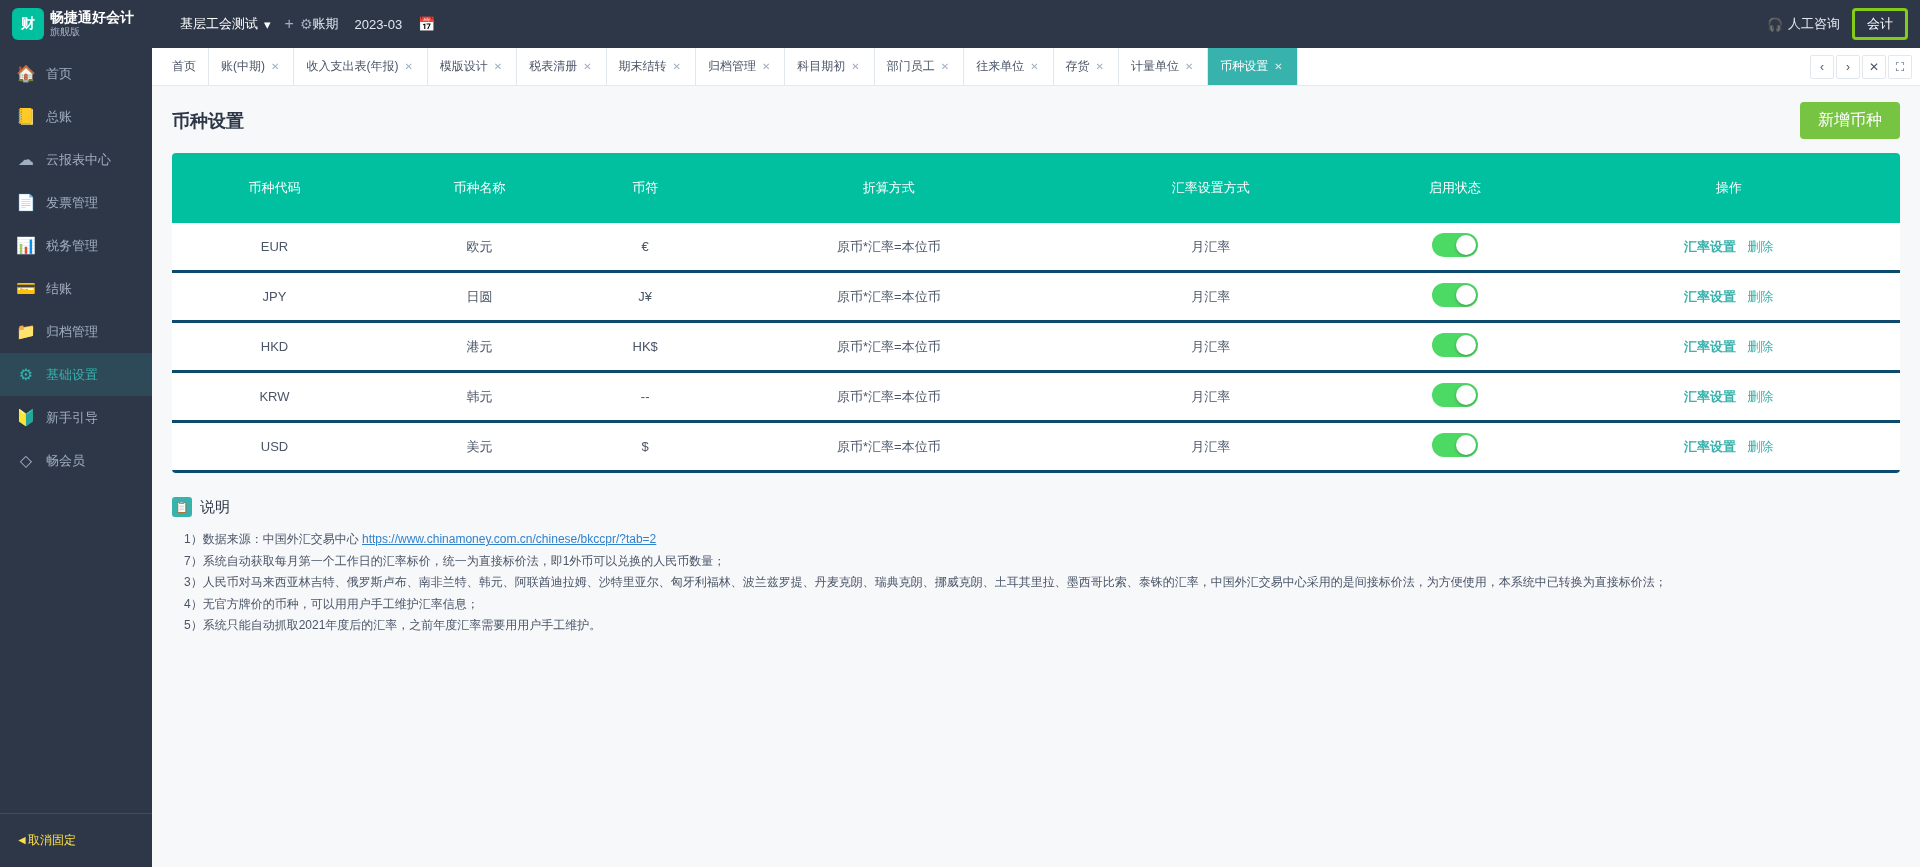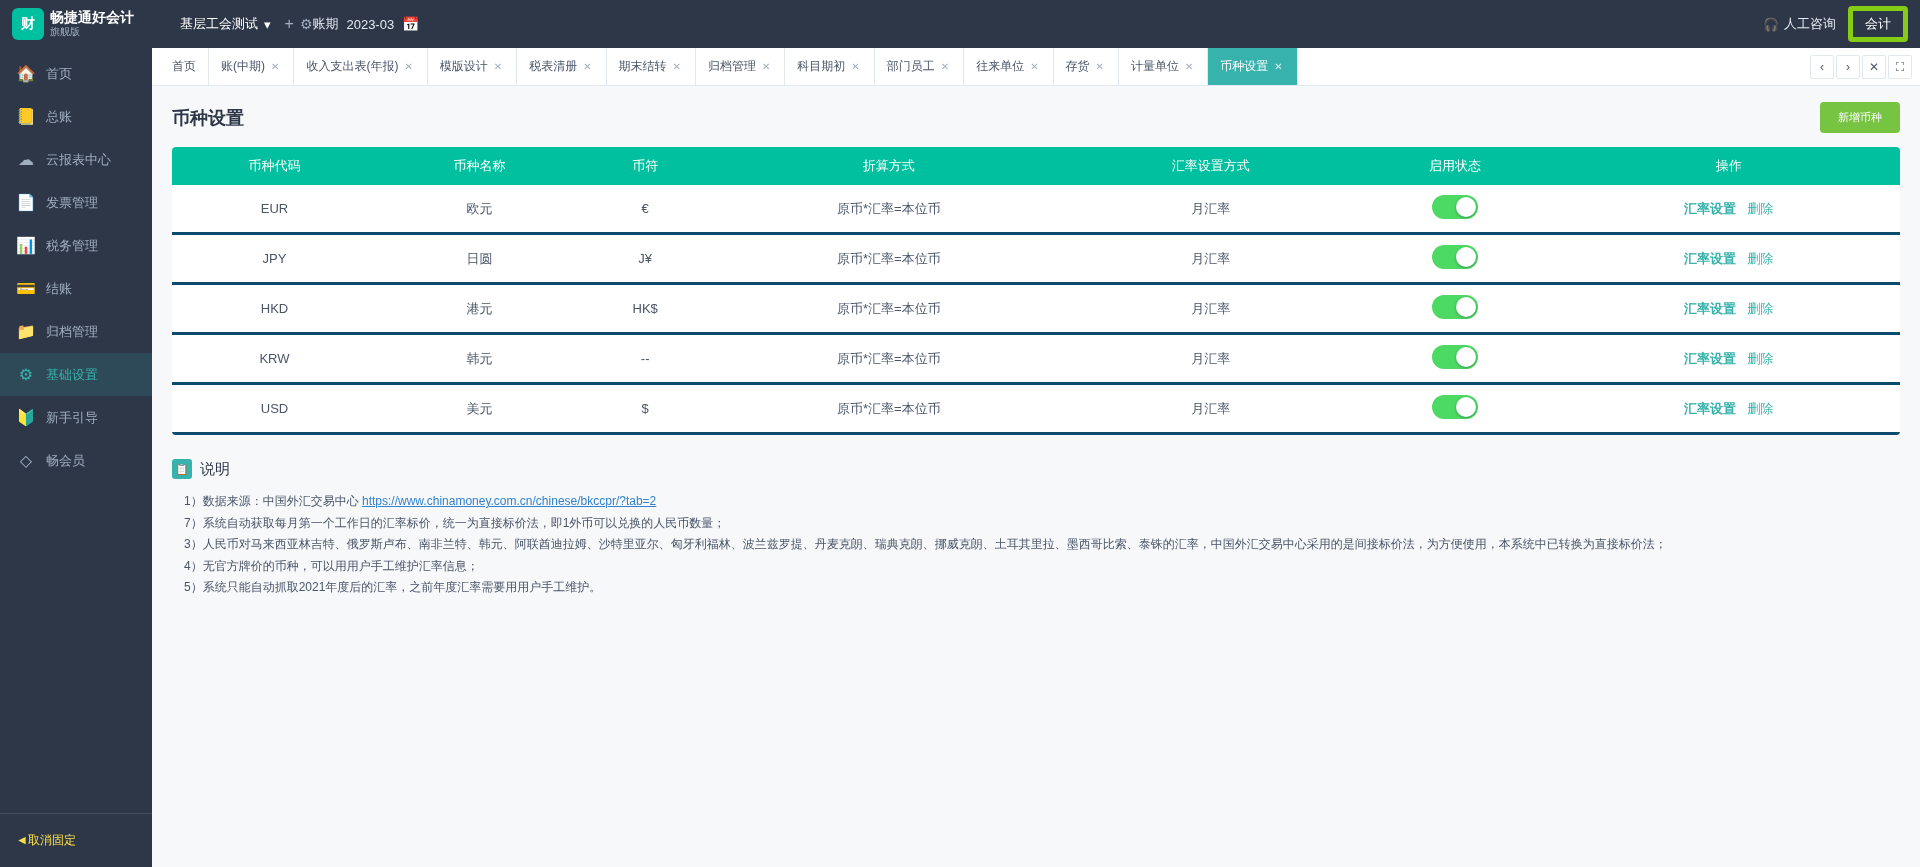--- a/index.html
+++ b/index.html
@@ -13,26 +13,26 @@
       display: flex; align-items: center; width: 152px; gap: 6px;
     }
     .logo-icon {
       width: 32px; height: 32px; background: #00c0a0; border-radius: 6px; display: flex; align-items: center; justify-content: center; color: white; font-size: 14px; font-weight: bold;
     }
     .logo-text { color: white; font-size: 14px; font-weight: bold; line-height: 1.2; }
     .logo-sub { color: #a0aec0; font-size: 10px; }
     .workspace-selector {
       display: flex; align-items: center; gap: 6px; color: white; font-size: 13px; cursor: pointer; padding: 4px 8px; border-radius: 4px; margin-left: 8px;
     }
-    .period-info { color: #e2e8f0; font-size: 13px; display: flex; align-items: center; gap: 8px; }
+    .period-info { color: #e2e8f0; font-size: 13px; display: flex; align-items: center; gap: 16px; }
     .period-icon { color: #38b2ac; font-size: 14px; cursor: pointer; }
     .header-right { display: flex; align-items: center; gap: 8px; }
     .help-btn { display: flex; align-items: center; gap: 4px; color: #e2e8f0; font-size: 13px; cursor: pointer; }
     .account-btn {
-      background: transparent; border: 5px solid #84cc16; color: white; padding: 4px 12px; border-radius: 4px; cursor: pointer; font-size: 13px;
+      background: transparent; border: 3px solid #84cc16; color: white; padding: 4px 12px; border-radius: 4px; cursor: pointer; font-size: 13px;
     }
     .add-btn { color: #a0aec0; cursor: pointer; font-size: 16px; padding: 0 6px; }
     .settings-btn { color: #a0aec0; cursor: pointer; font-size: 14px; }
 
     
     .main-layout { display: flex; flex: 1; overflow: hidden; }
 
     
     .sidebar {
       width: 152px; background: #2d3748; display: flex; flex-direction: column; flex-shrink: 0; padding-top: 4px;
@@ -64,28 +64,28 @@
 
     
     .content-area {
       flex: 1; overflow: auto; padding: 16px 20px; background: #f7f8fa;
     }
     .page-title-row {
       display: flex; align-items: center; justify-content: space-between; margin-bottom: 14px;
     }
     .page-title { font-size: 18px; font-weight: bold; color: #2d3748; }
     .new-btn {
-      background: #76c442; color: white; border: none; padding: 8px 18px; border-radius: 4px; cursor: pointer; font-size: 11px; font-weight: 500;
+      background: #76c442; color: white; border: none; padding: 8px 18px; border-radius: 4px; cursor: pointer; font-size: 16px; font-weight: 500;
     }
 
     
     .data-table { width: 100%; border-collapse: collapse; background: white; border-radius: 4px; overflow: hidden; }
     .data-table thead tr { background: #00c0a0; }
     .data-table thead th {
-      color: white; padding: 10px 8px; font-size: 13px; font-weight: 500; text-align: center;
+      color: white; padding: 26px 8px; font-size: 13px; font-weight: 500; text-align: center;
     }
     .data-table tbody tr { border-bottom: 3px solid #0c4a6e; }
     .data-table tbody td { padding: 10px 8px; text-align: center; color: #4a5568; font-size: 13px; }
 
     
     .toggle-switch {
       display: inline-flex; align-items: center; width: 46px; height: 24px; background: #4cd964; border-radius: 12px; position: relative; cursor: pointer;
     }
     .toggle-knob {
       width: 20px; height: 20px; background: white; border-radius: 50%; position: absolute; right: 2px; box-shadow: 0 1px 3px rgba(0,0,0,0.3);

